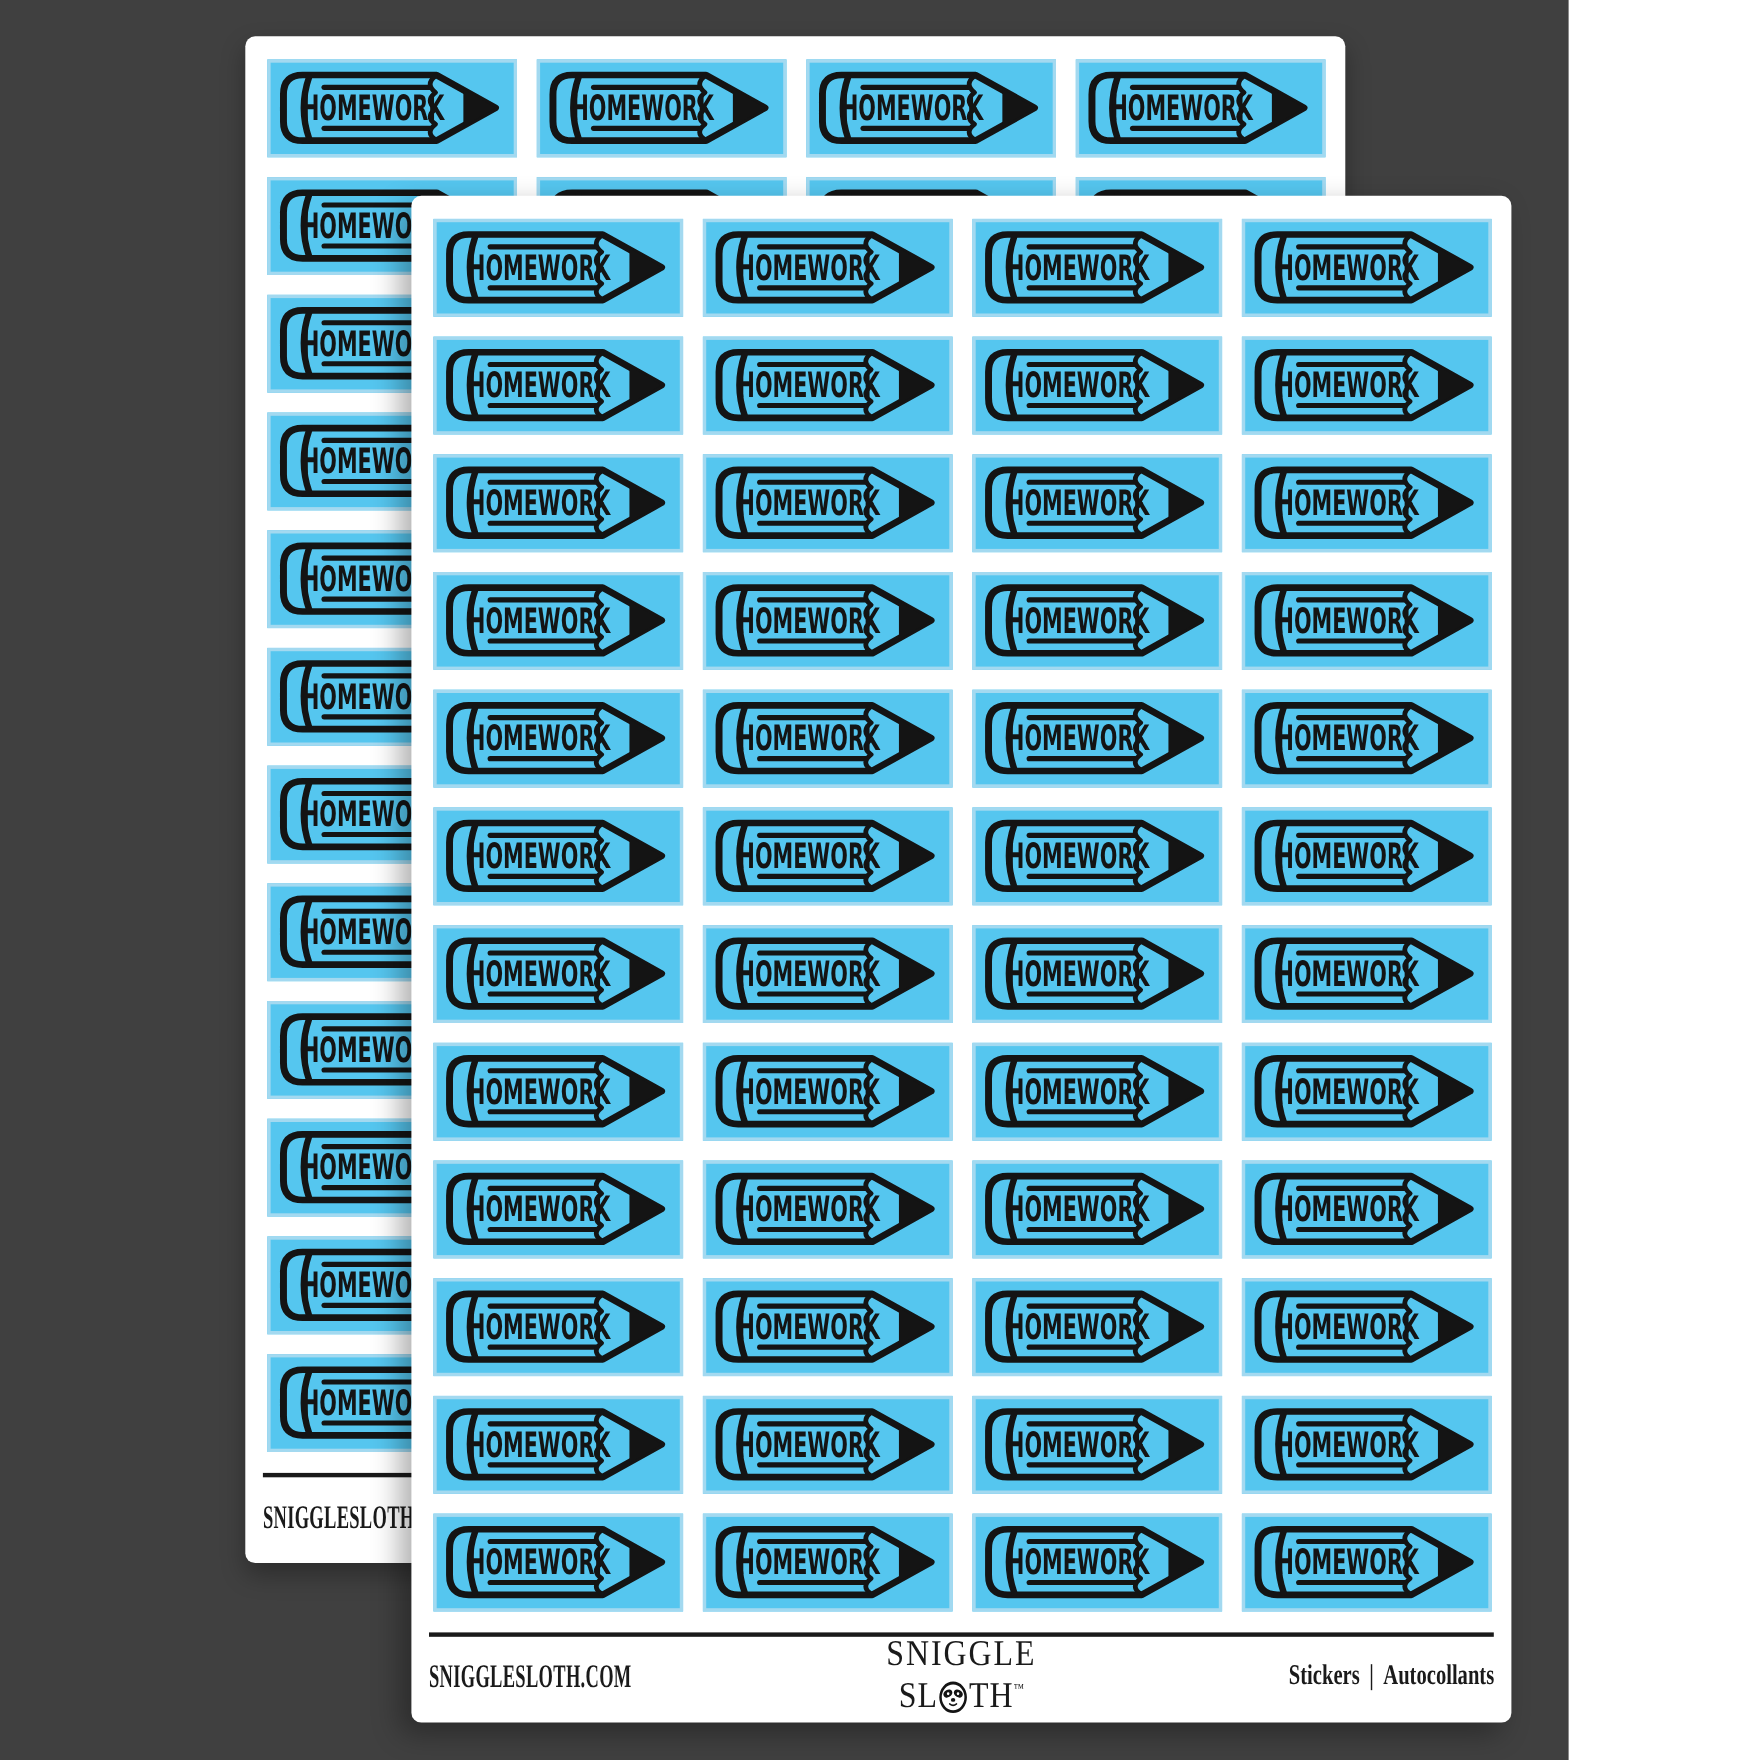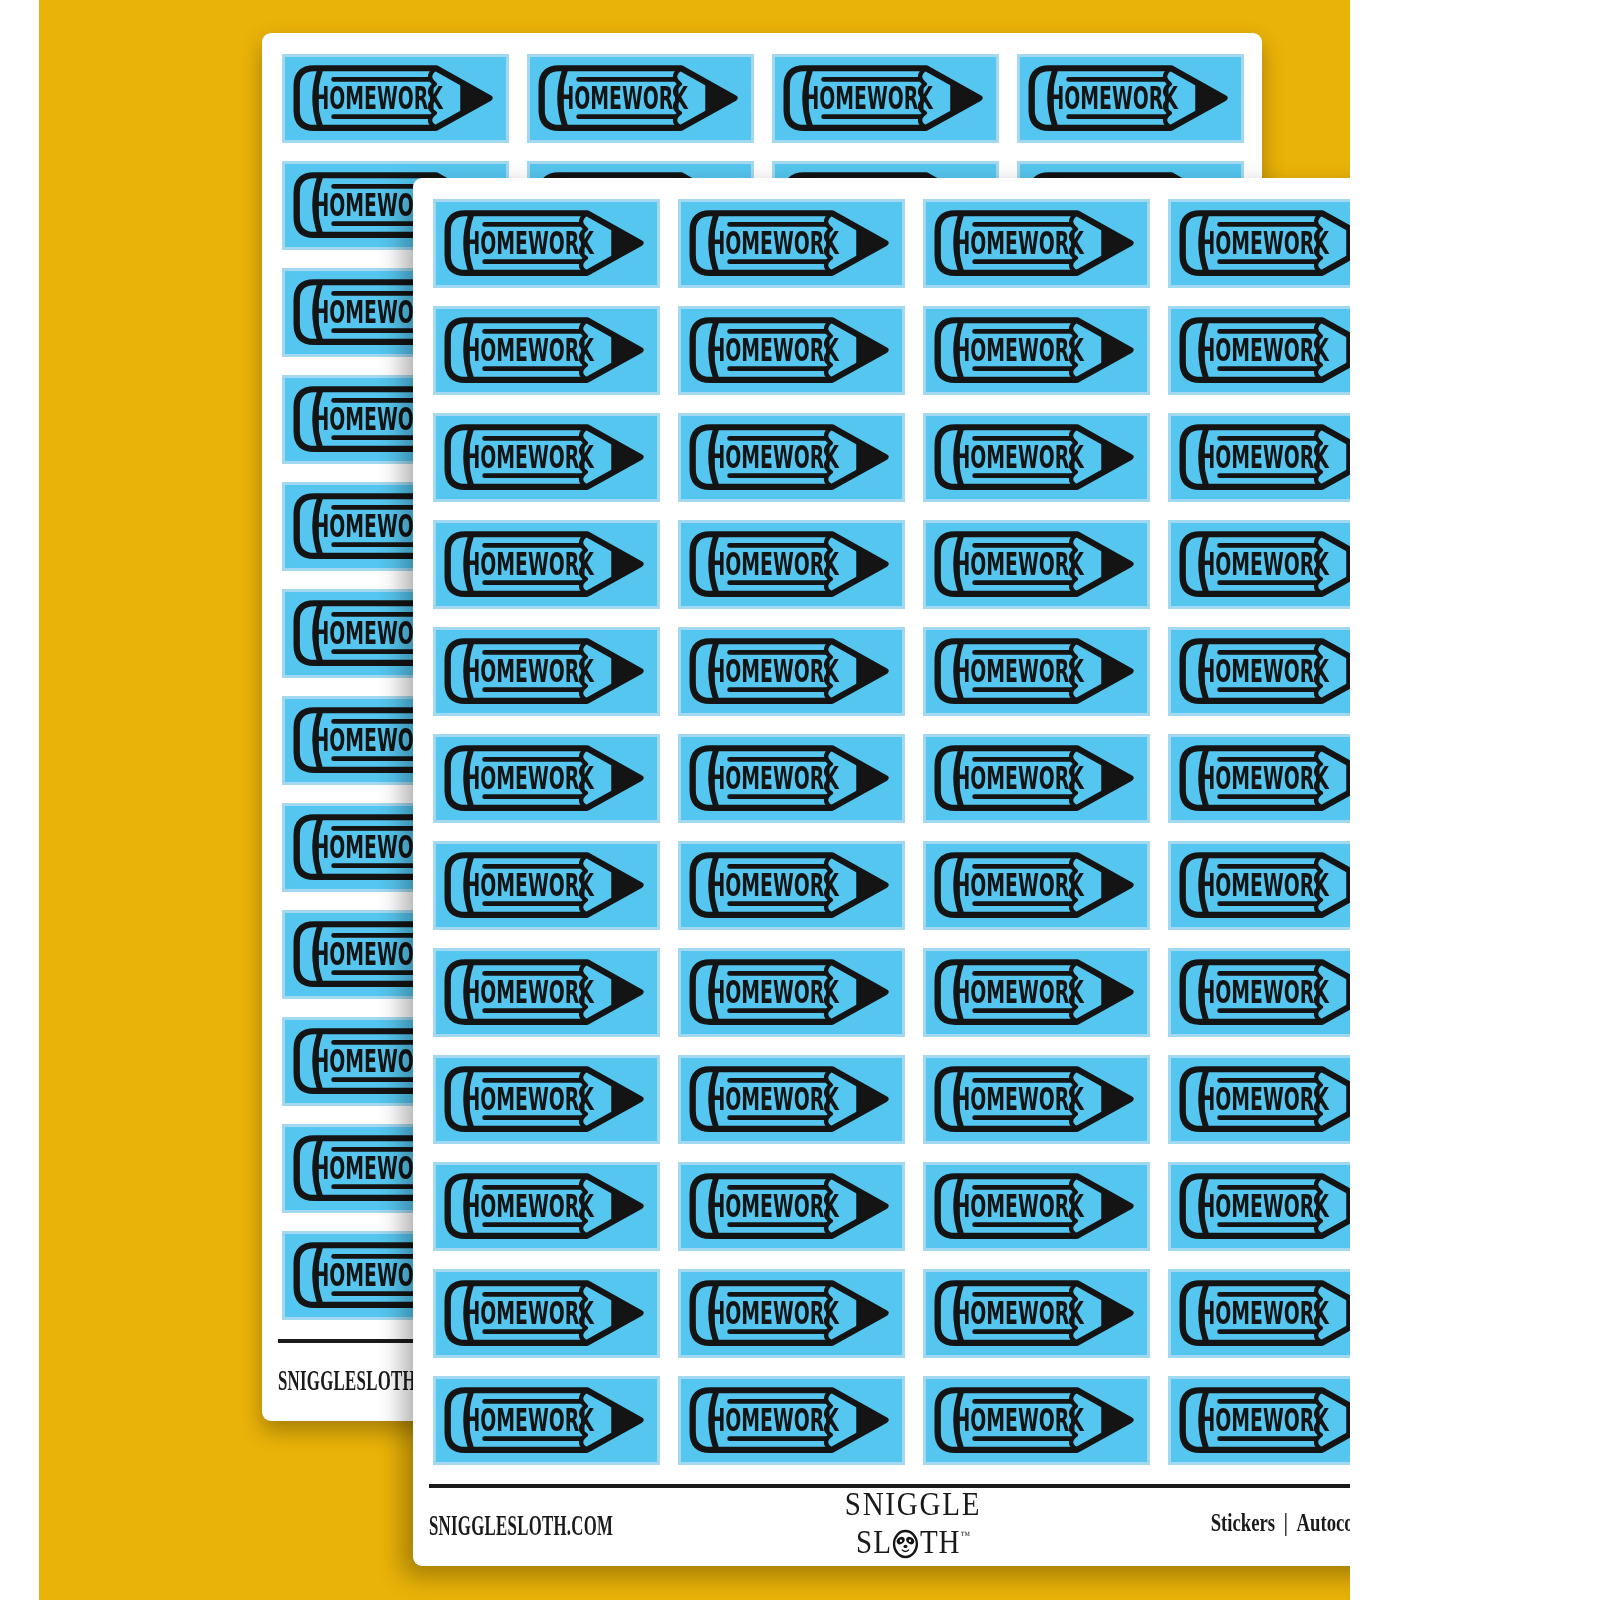--- a/index.html
+++ b/index.html
@@ -2,26 +2,25 @@
 <html style="--sticker-bg: #55c6ef; --sticker-border: #a3d9f0; --art: #141414;"><head>
 <meta charset="utf-8">
 <style>
   html, body {
     margin: 0;
     padding: 0;
     background: #ffffff;
   }
   .scene {
     position: relative;
-    width: 1311px;
+    width: 1426px;
     height: 1600px;
-    background: #eab308;
+    background: #404040;
     overflow: hidden;
     font-family: "Liberation Serif", serif;
-    margin-left: 39px;
   }
   .sheet {
     position: absolute;
     width: 1000px;
     height: 1388px;
     background: #ffffff;
     border-radius: 9px;
   }
   .sheet.back {
     left: 223px;

